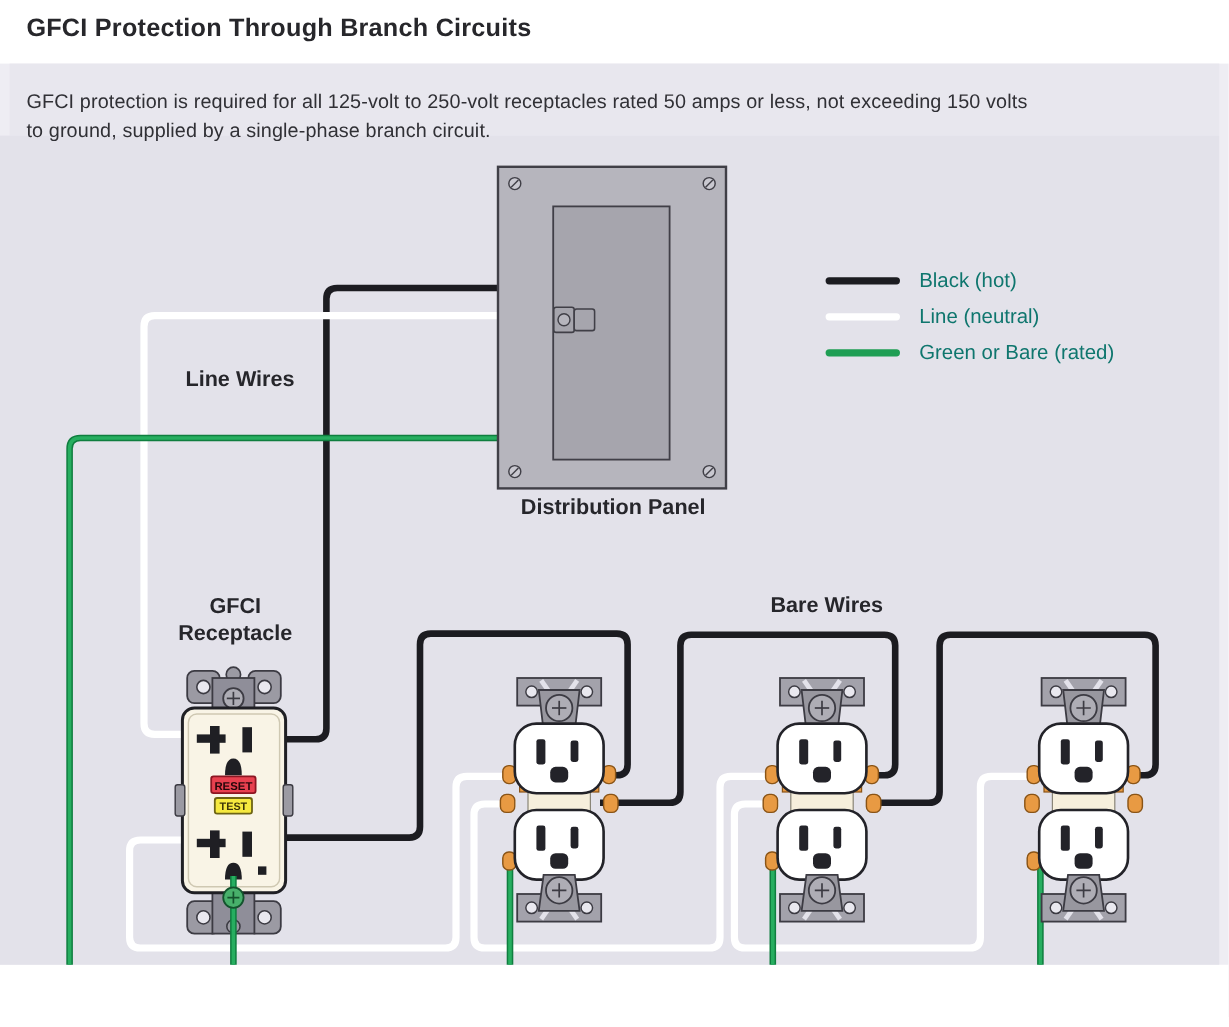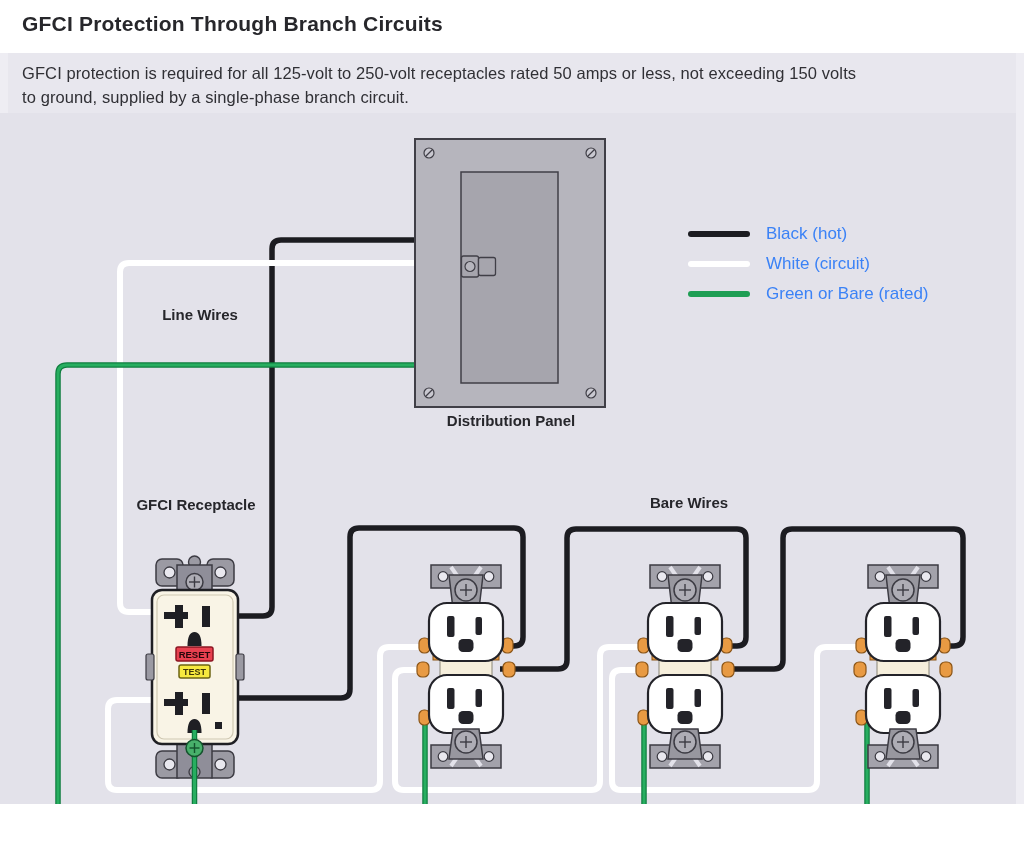--- a/index.html
+++ b/index.html
@@ -2,35 +2,35 @@
 <html><head>
 <meta charset="utf-8">
 <style>
   html,body{margin:0;padding:0;}
   body{font-family:"Liberation Sans", sans-serif; background:#ffffff;}
   #stage{position:relative;width:1024px;height:804px;background:#ffffff;overflow:hidden;}
   .outer-bg{position:absolute;left:0;top:53px;width:1024px;height:803px;background:#eeedf3;}
   .band{position:absolute;left:8px;top:53px;width:1008px;height:60px;background:#e8e7ee;}
   .diagram-bg{position:absolute;left:0;top:113px;width:1016px;height:732px;background:#e3e2ea;}
   .page-title{position:absolute;left:22px;top:12px;font-size:21px;font-weight:700;color:#27272b;letter-spacing:.2px;}
-  .desc{position:absolute;left:22px;font-size:16.5px;color:#303035;letter-spacing:.1px;}
+  .desc{position:absolute;left:22px;font-size:16.5px;color:#303035;letter-spacing:.1px;margin-top:12px;}
   .desc.l1{top:64px;}
   .desc.l2{top:88px;}
-  .dlabel{position:absolute;font-size:15px;font-weight:600;color:#26262b;text-align:center;}
+  .dlabel{position:absolute;font-size:18px;font-weight:600;color:#26262b;text-align:center;}
   #lbl-line-wires{left:130px;top:306px;width:140px;}
   #lbl-dist-panel{left:411px;top:412px;width:200px;}
   #lbl-gfci{left:136px;top:494px;width:120px;line-height:22px;}
   #lbl-load-wires{left:619px;top:494px;width:140px;}
   .legend{position:absolute;left:688px;top:219px;}
   .legend-row{display:flex;align-items:center;height:30px;}
   .legend-swatch{width:62px;height:6px;border-radius:3px;flex:0 0 auto;}
   .sw-black{background:#1c1c21;}
   .sw-white{background:#ffffff;}
   .sw-green{background:#1f9e54;}
-  .legend-label{margin-left:16px;font-size:17px;color:#3b82f6;}
+  .legend-label{margin-left:16px;font-size:17px;color:#0f766e;}
   .credit{position:absolute;left:852px;top:817px;width:150px;font-size:15px;font-weight:600;color:#3a3a42;letter-spacing:.3px;}
   svg{position:absolute;left:0;top:0;}
   svg text{font-family:"Liberation Sans", sans-serif;}
 </style>
 </head>
 <body>
 
 <div id="stage">
   <div class="outer-bg"></div>
   <div class="band"></div>
@@ -183,21 +183,21 @@
   <div class="dlabel" id="lbl-gfci">GFCI Receptacle</div>
   <div class="dlabel" id="lbl-load-wires">Bare Wires</div>
 
   <div class="legend">
     <div class="legend-row">
       <div class="legend-swatch sw-black"></div>
       <span class="legend-label">Black (hot)</span>
     </div>
     <div class="legend-row">
       <div class="legend-swatch sw-white"></div>
-      <span class="legend-label">White (circuit)</span>
+      <span class="legend-label">Line (neutral)</span>
     </div>
     <div class="legend-row">
       <div class="legend-swatch sw-green"></div>
       <span class="legend-label">Green or Bare (rated)</span>
     </div>
   </div>
 
   <div class="credit">©NACHI.ORG</div>
 </div>
 

